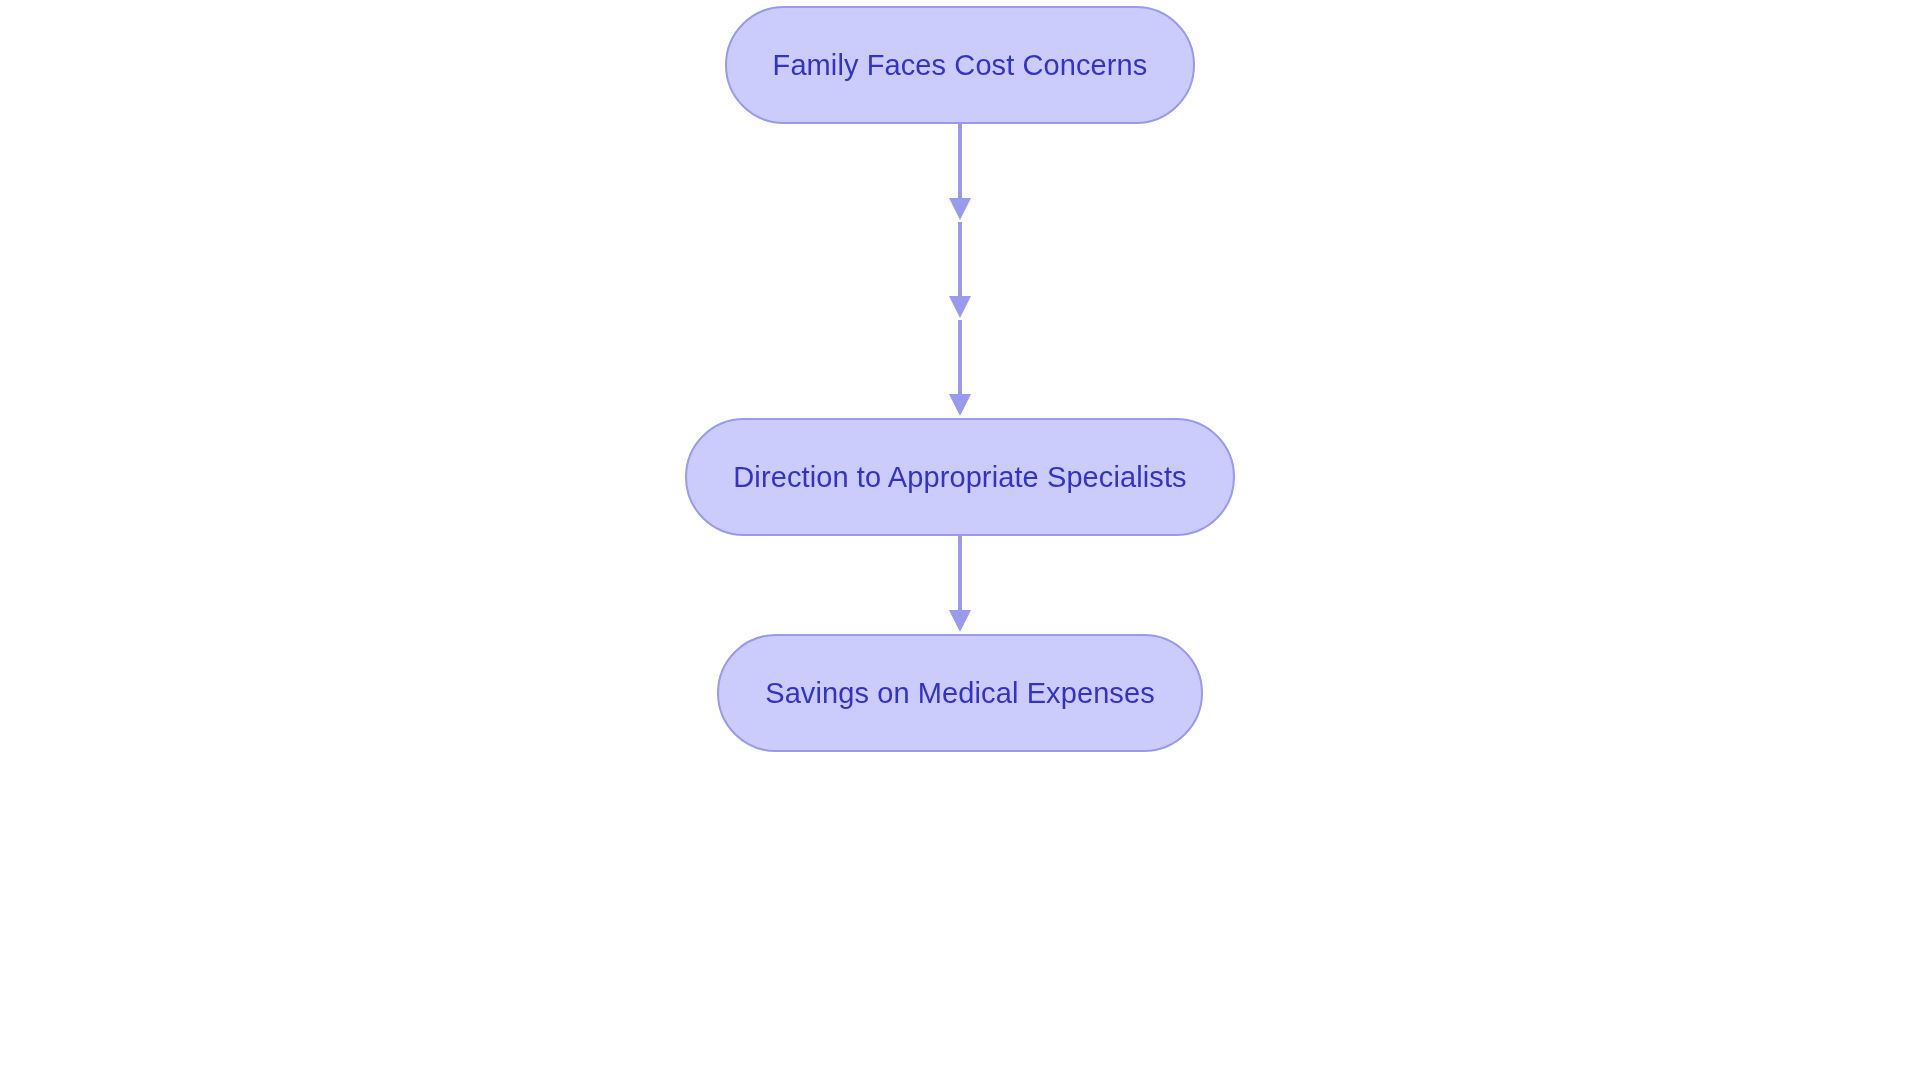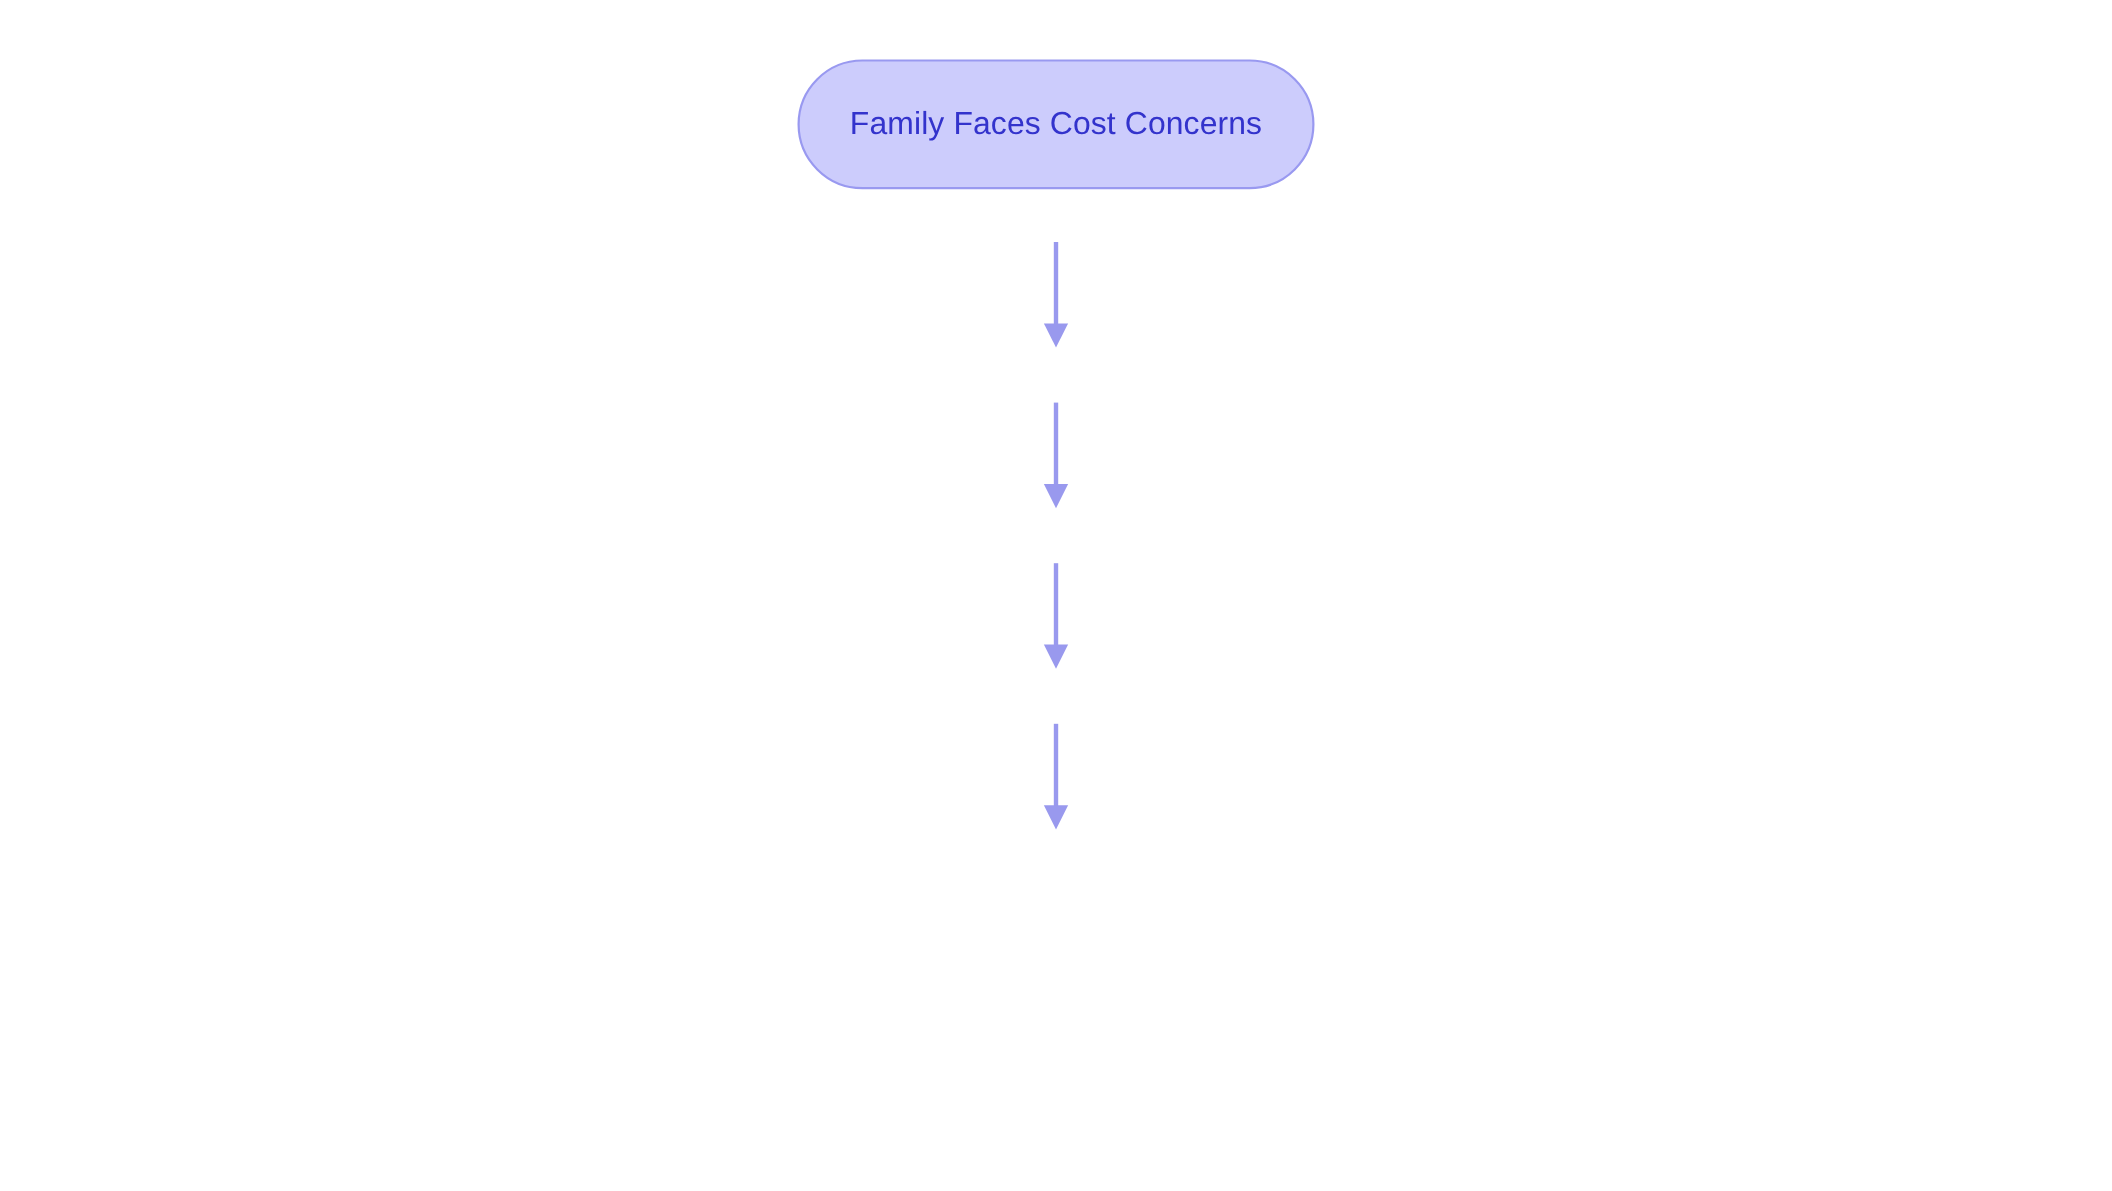--- a/index.html
+++ b/index.html
@@ -25,21 +25,20 @@
   .flow-column {
     position: absolute;
     left: 0;
     top: 0;
     width: 1920px;
     height: 1083px;
     display: flex;
     flex-direction: column;
     align-items: center;
     justify-content: flex-start;
-    gap: 48px;
   }
 
   .node {
     box-sizing: border-box;
     display: flex;
     align-items: center;
     justify-content: center;
     background: #ccccfc;
     border: 2px solid #9999f0;
     border-radius: 60px;
@@ -110,23 +109,29 @@
     </div>
 
 
     <div class="connector gap-2">
       <svg viewBox="0 0 30 98" xmlns="http://www.w3.org/2000/svg" aria-hidden="true">
         <line x1="15" y1="0" x2="15" y2="78" stroke="#9999ee" stroke-width="4"></line>
         <polygon points="4,74 26,74 15,96" fill="#9999ee"></polygon>
       </svg>
     </div>
 
+    <div class="node">
+      <span class="node-label">Direction to Appropriate Specialists</span>
+    </div>
 
     <div class="connector gap-3">
       <svg viewBox="0 0 30 98" xmlns="http://www.w3.org/2000/svg" aria-hidden="true">
         <line x1="15" y1="0" x2="15" y2="78" stroke="#9999ee" stroke-width="4"></line>
         <polygon points="4,74 26,74 15,96" fill="#9999ee"></polygon>
       </svg>
     </div>
 
+    <div class="node">
+      <span class="node-label">Savings on Medical Expenses</span>
+    </div>
 
   </div>
 </div>
 
 </body></html>

